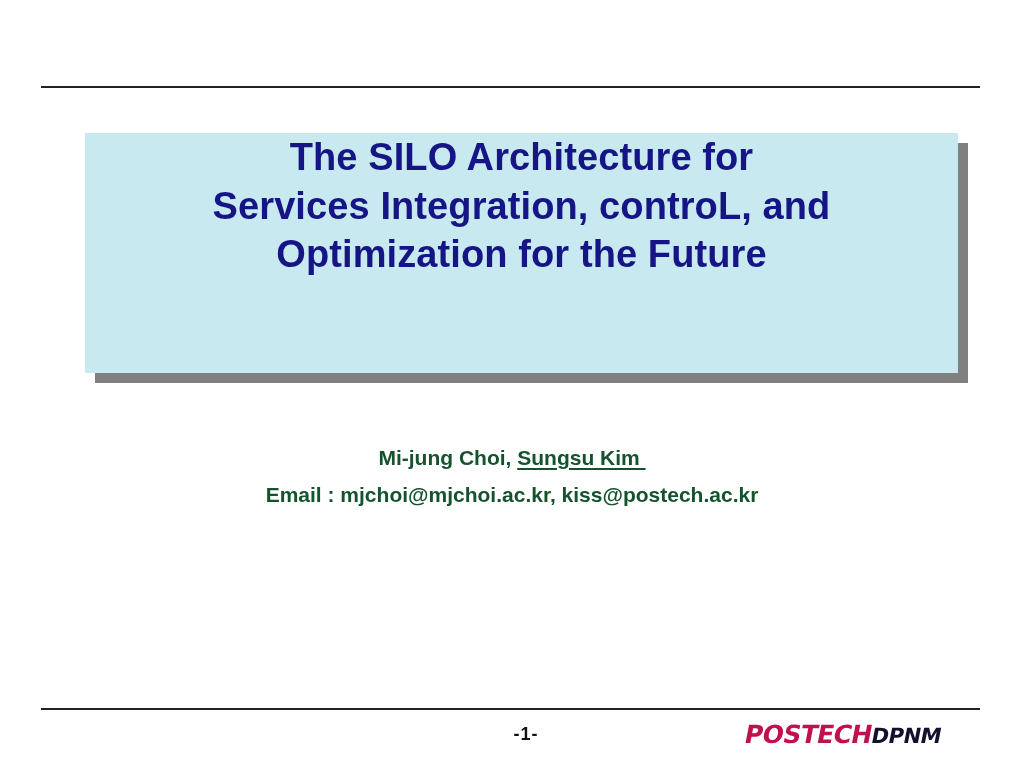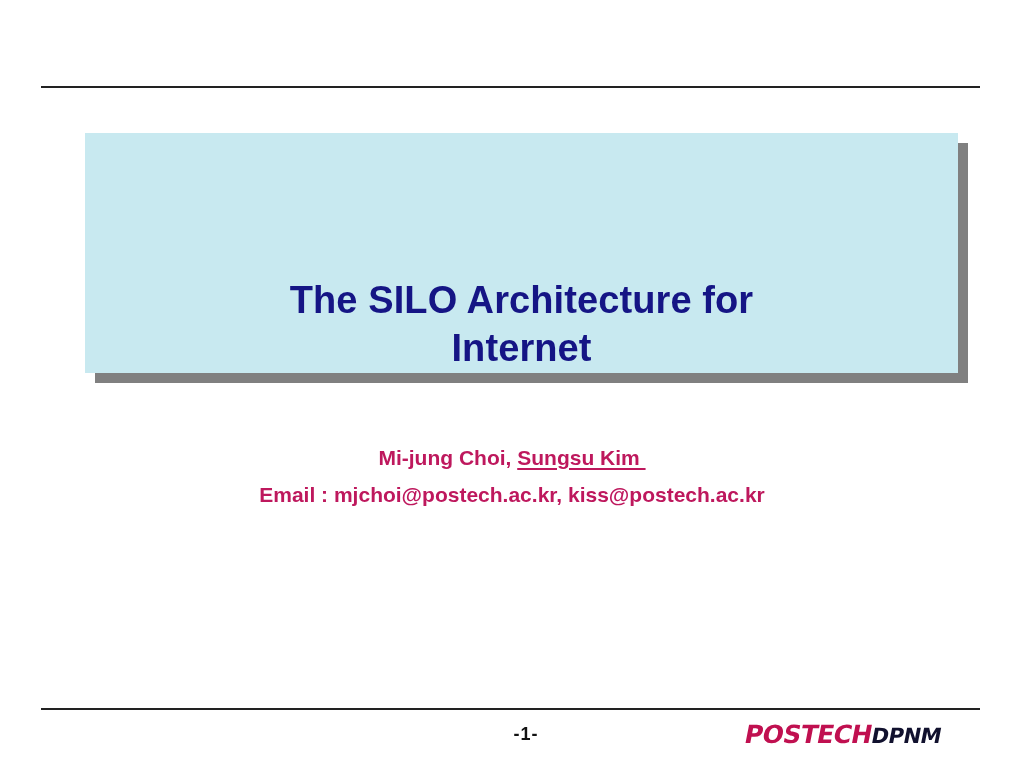--- a/index.html
+++ b/index.html
@@ -48,21 +48,21 @@
     background: #808080;
   }
   .title-box {
     position: absolute;
     left: 85px;
     top: 133px;
     width: 873px;
     height: 240px;
     background: #c8e9f0;
     display: flex;
-    align-items: flex-end;
+    align-items: flex-start;
     justify-content: center;
   }
   .title-text {
     color: #151585;
     font-size: 38px;
     font-weight: bold;
     line-height: 1.28;
     text-align: center;
     letter-spacing: 0.1px;
     padding: 0 14px;
@@ -70,21 +70,21 @@
     box-sizing: border-box;
   }
 
   
   .authors {
     position: absolute;
     left: 0;
     right: 0;
     top: 440px;
     text-align: center;
-    color: #be185d;
+    color: #14532d;
     font-size: 21px;
     font-weight: bold;
     line-height: 1.76;
   }
   .authors .line {
     white-space: pre;
   }
   .authors .underline {
     text-decoration: underline;
     text-underline-offset: 3px;
@@ -133,27 +133,28 @@
 
 <div class="slide">
 
   <div class="rule rule-top"></div>
 
   <div class="title-shadow"></div>
 
   <div class="title-box">
     <div class="title-text">
       <div>The SILO Architecture for</div>
-      <div>Internet</div>
+      <div>Services Integration, controL, and</div>
+      <div>Optimization for the Future</div>
     </div>
   </div>
 
   <div class="authors">
     <div class="line"><span>Mi-jung Choi, </span><span class="underline">Sungsu Kim </span></div>
-    <div class="line">Email : mjchoi@postech.ac.kr, kiss@postech.ac.kr</div>
+    <div class="line">Email : mjchoi@mjchoi.ac.kr, kiss@postech.ac.kr</div>
   </div>
 
   <div class="rule rule-bottom"></div>
 
   <div class="page-number">-1-</div>
 
   <div class="logo">
     <span class="logo-postech">POSTECH</span>
     <span class="logo-dpnm">DPNM</span>
   </div>

